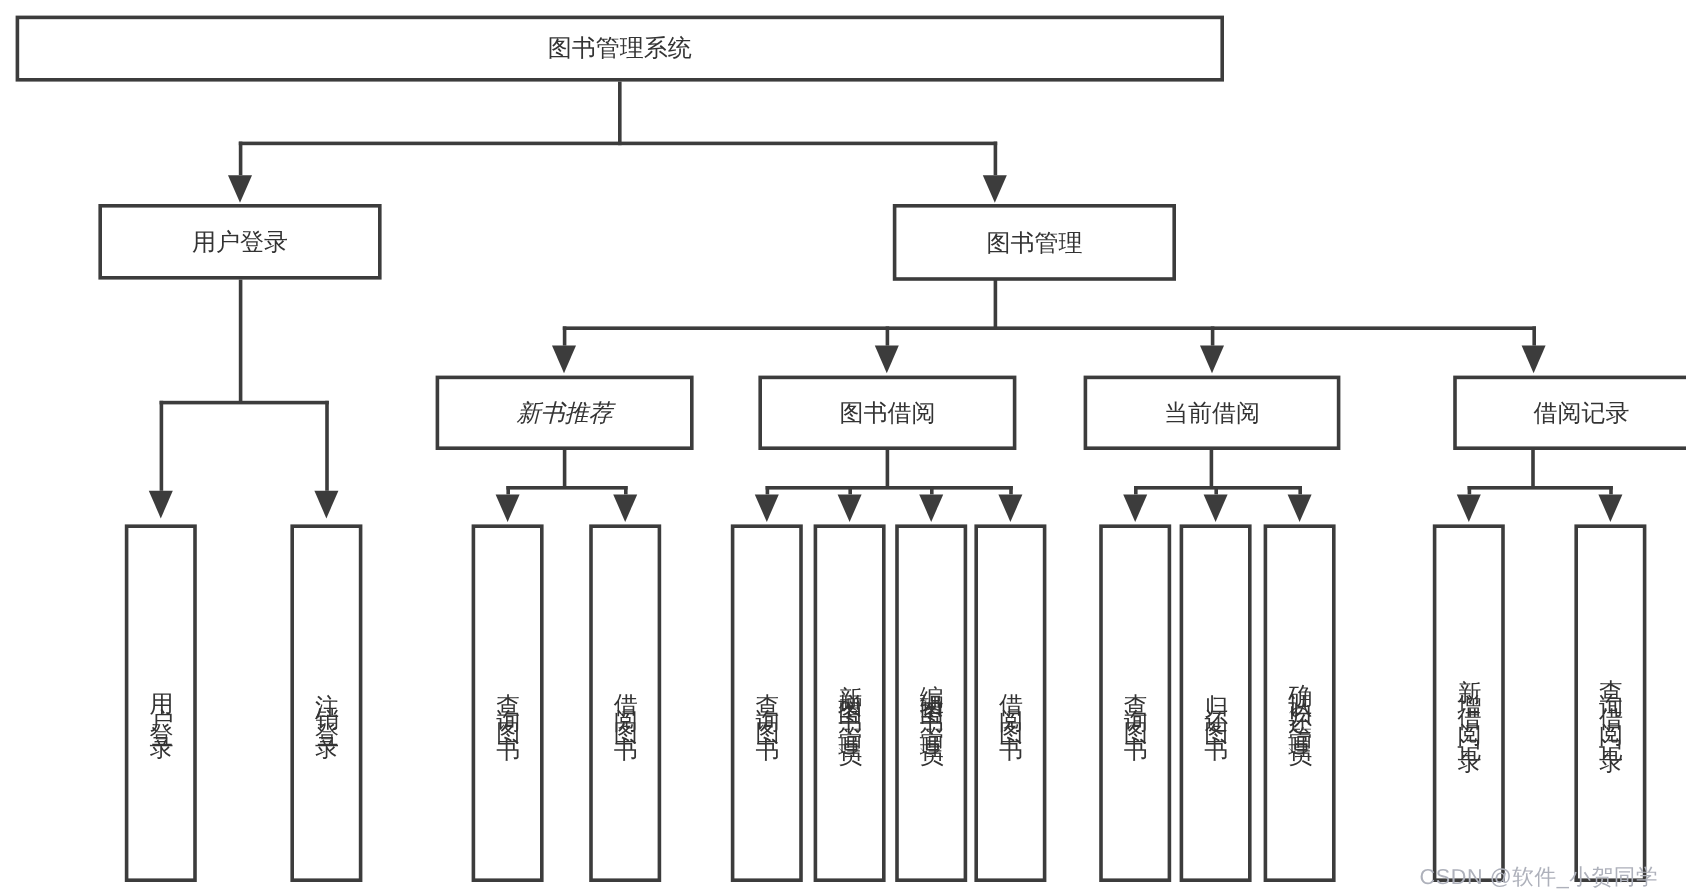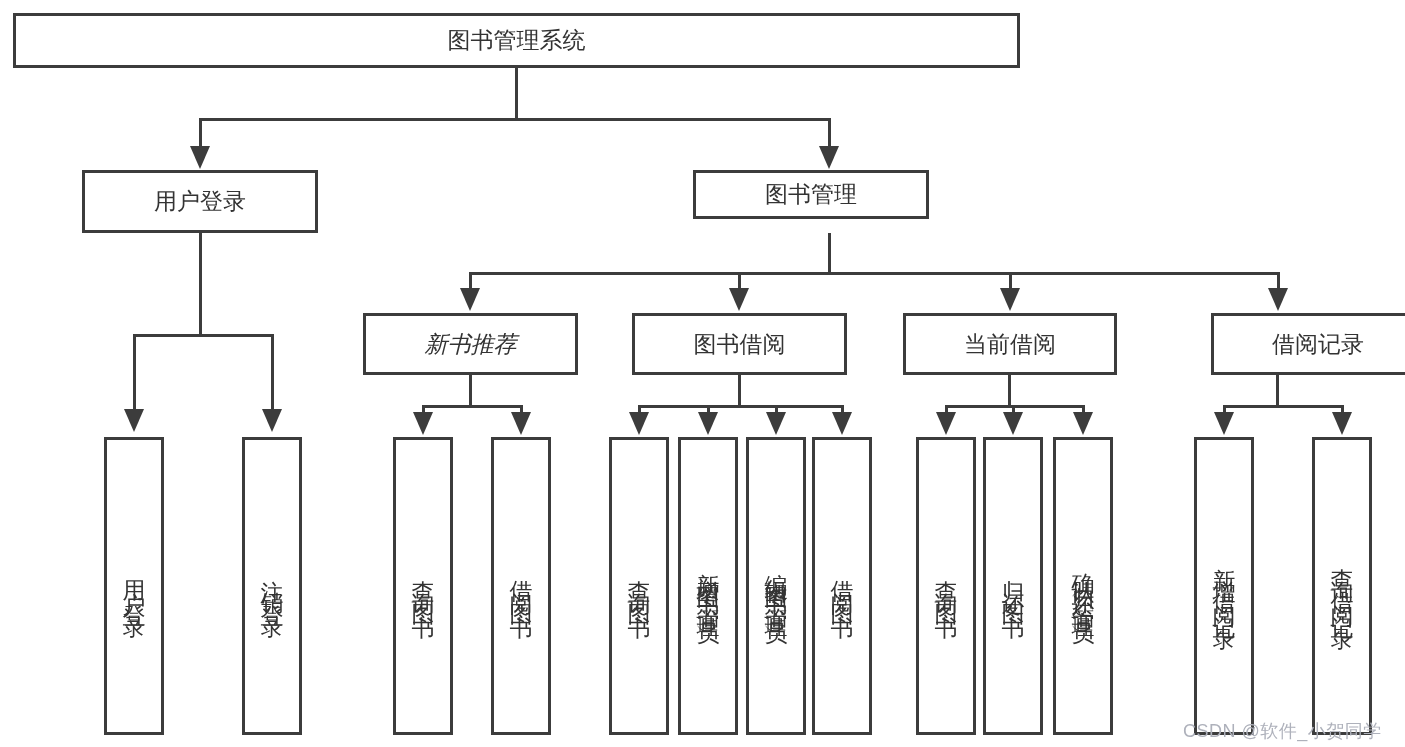--- a/index.html
+++ b/index.html
@@ -13,21 +13,21 @@
   }
   .box {
     position: absolute;
     box-sizing: border-box;
     border: 3px solid #3c3c3c;
     background: #ffffff;
     color: #333333;
     display: flex;
     align-items: center;
     justify-content: center;
-    font-size: 23px;
+    font-size: 20px;
     text-align: center;
   }
   .leaf {
     writing-mode: vertical-rl;
     text-orientation: mixed;
     letter-spacing: 12px;
     line-height: 1;
     width: 60px;
     top: 437px;
     height: 298px;
@@ -69,21 +69,21 @@
 <div class="stage">
 
   <div class="box" style="left:13px; top:13px; width:1007px; height:55px;">图书管理系统</div>
 
   <div class="vline" style="left:515px; top:68px; height:53px;"></div>
   <div class="hline" style="left:199px; top:118px; width:632px;"></div>
   <div class="adown" style="left:190px; top:118px; --shaft:28px;"></div>
   <div class="adown" style="left:819px; top:118px; --shaft:28px;"></div>
 
   <div class="box" style="left:82px; top:170px; width:236px; height:63px;">用户登录</div>
-  <div class="box" style="left:693px; top:170px; width:236px; height:49px;">图书管理</div>
+  <div class="box" style="left:744px; top:170px; width:236px; height:64px;">图书管理</div>
 
   <div class="vline" style="left:199px; top:233px; height:103px;"></div>
   <div class="hline" style="left:133px; top:334px; width:141px;"></div>
   <div class="adown" style="left:124px; top:334px; --shaft:75px;"></div>
   <div class="adown" style="left:262px; top:334px; --shaft:75px;"></div>
 
   <div class="vline" style="left:828px; top:233px; height:42px;"></div>
   <div class="hline" style="left:469px; top:272px; width:811px;"></div>
   <div class="adown" style="left:460px; top:272px; --shaft:16px;"></div>
   <div class="adown" style="left:729px; top:272px; --shaft:16px;"></div>

